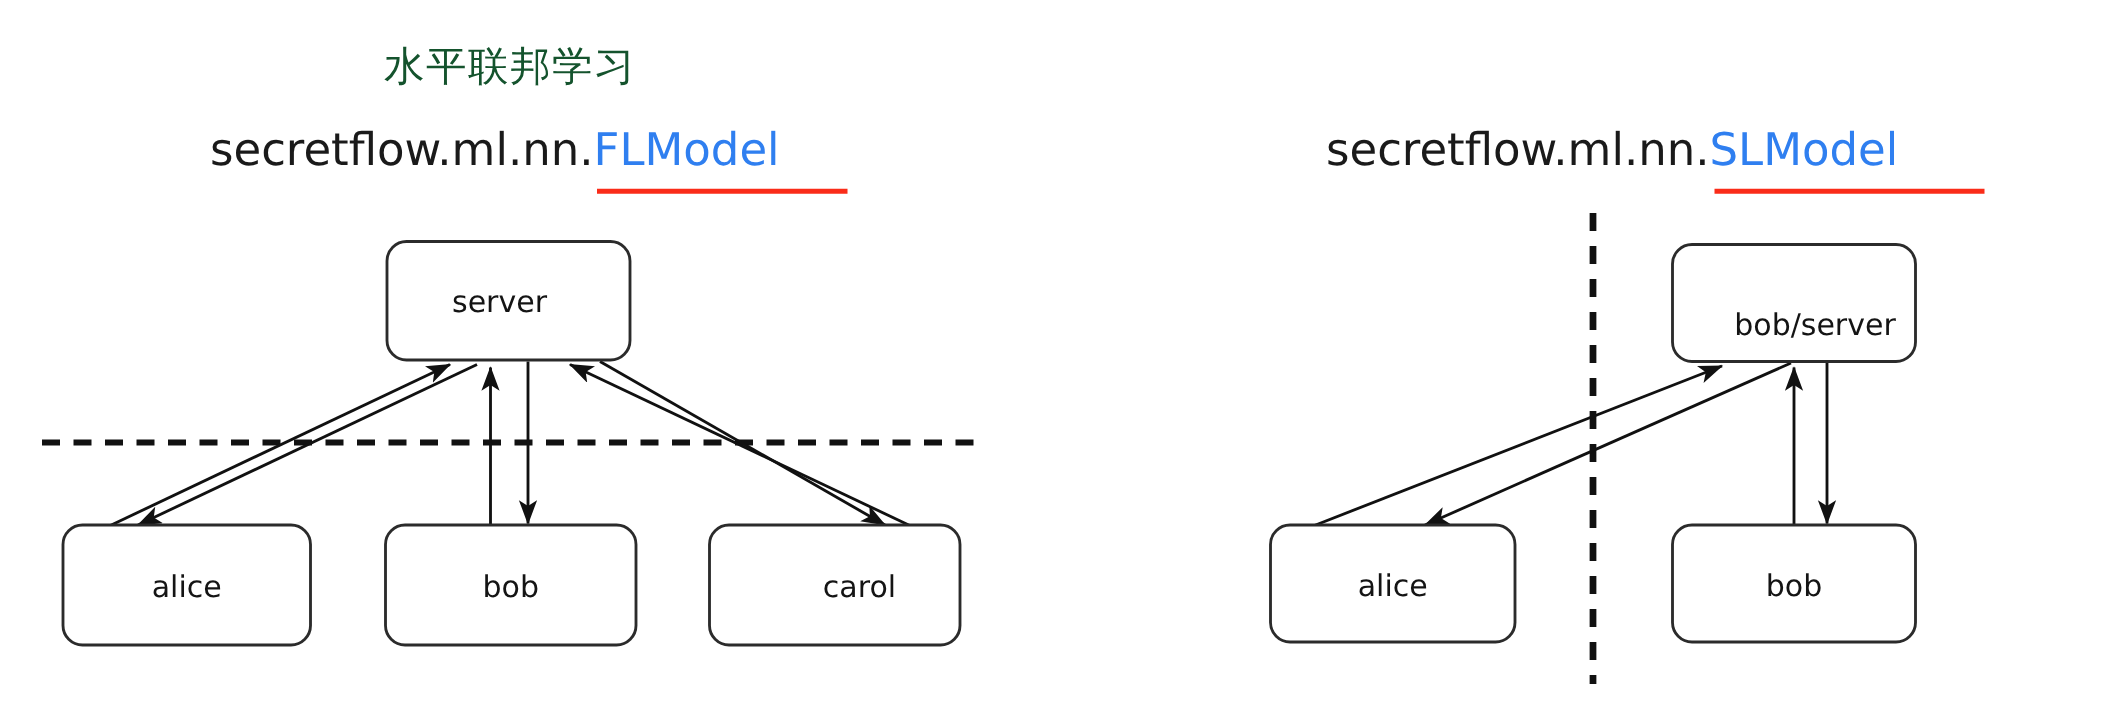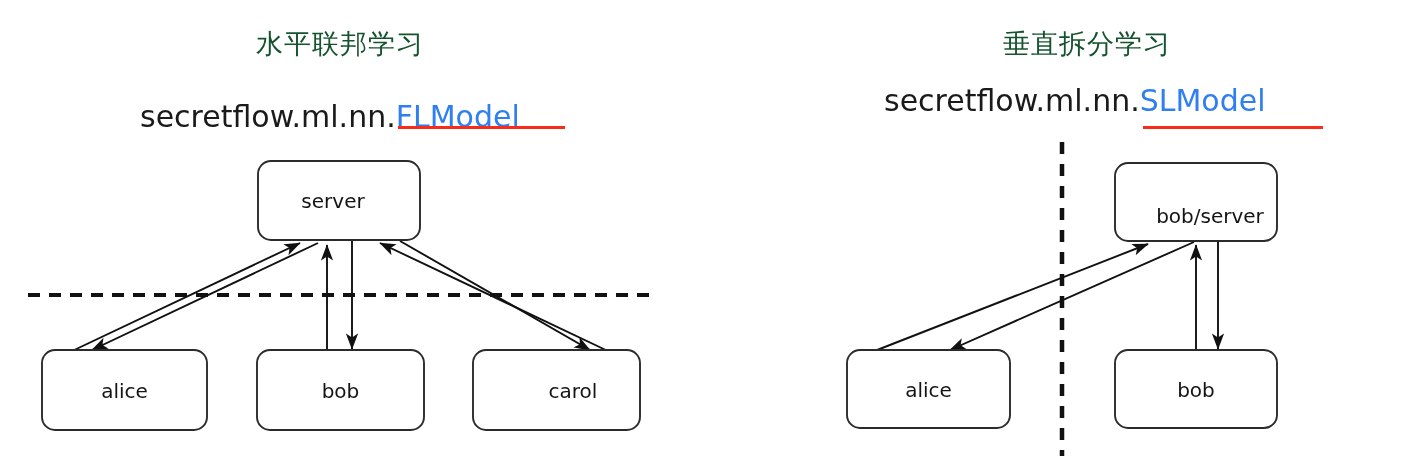--- a/index.html
+++ b/index.html
@@ -55,25 +55,24 @@
     pointer-events: none;
   }
 </style>
 </head>
 <body>
 
 <div id="canvas">
 
   <div class="panel-title" style="left:230px; top:26px; width:220px;">水平联邦学习</div>
 
-  <div class="panel-api" style="left:140px; top:83px;margin-top:16px;">
+  <div class="panel-api" style="left:140px; top:83px;">
     <span>secretflow.ml.nn.</span><span class="api-accent">FLModel</span>
   </div>
 
-  <div class="panel-title" style="left:977px; top:26px; width:220px;">垂直拆分学习</div>
 
   <div class="panel-api" style="left:884px; top:83px;text-align:center;">
     <span>secretflow.ml.nn.</span><span class="api-accent">SLModel</span>
   </div>
 
   <svg class="layer" viewBox="0 0 1407 470">
     <defs>
       <marker id="arrowhead" markerWidth="9" markerHeight="9" refX="8.2" refY="3.2" orient="auto" markerUnits="strokeWidth">
         <path d="M0,0 L8.6,3.2 L0,6.4 L2.1,3.2 Z" fill="#111111"></path>
       </marker>

